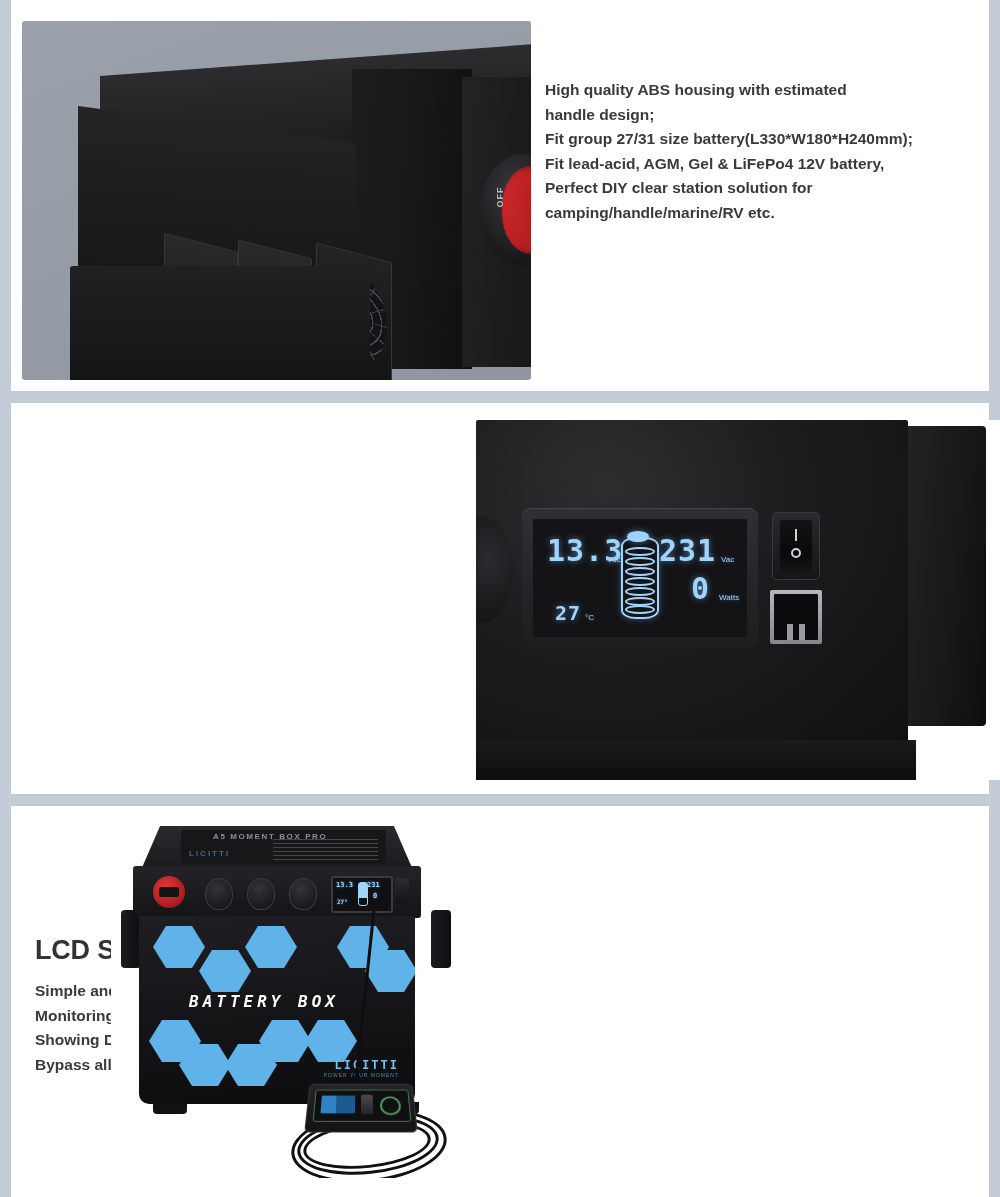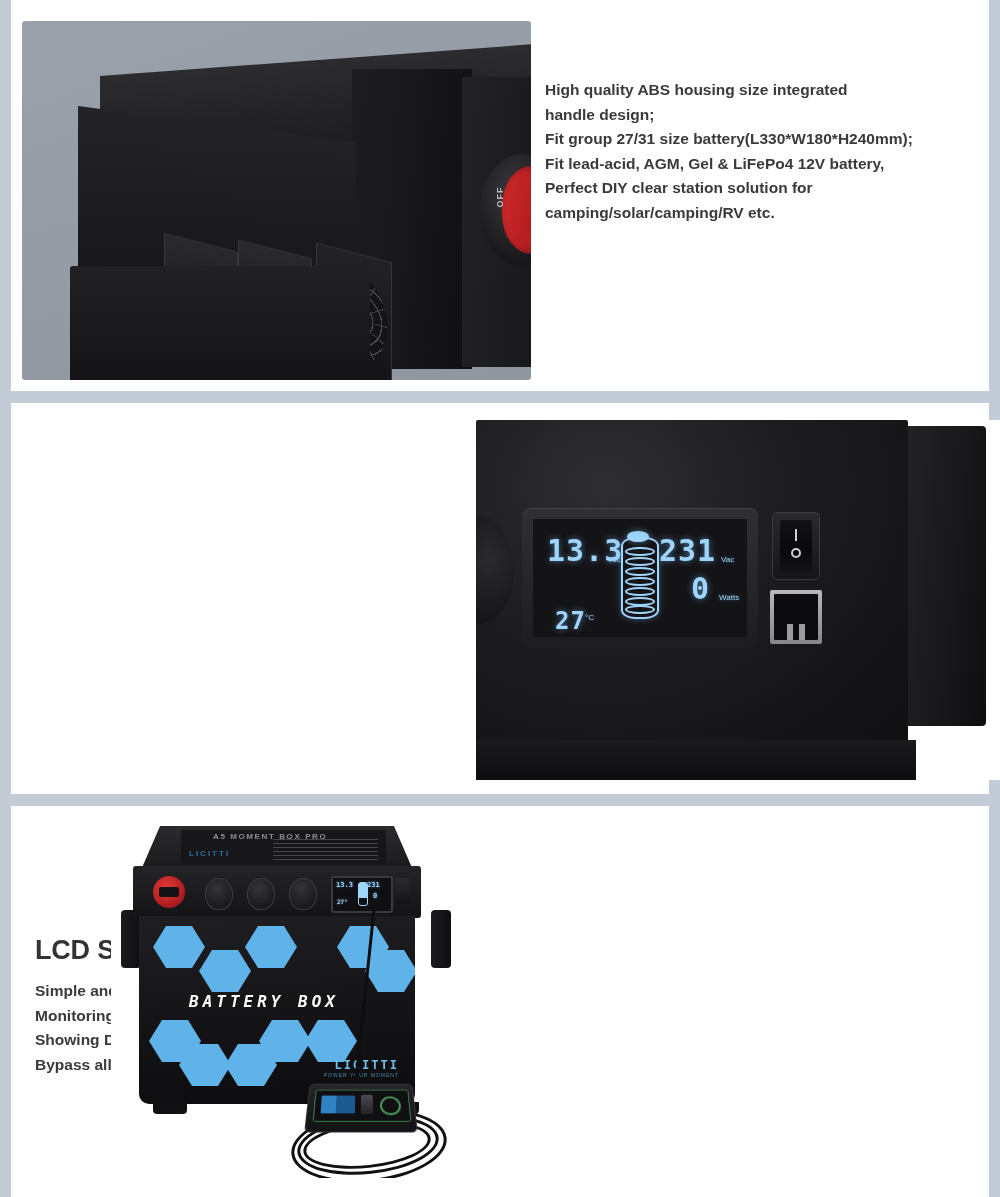--- a/index.html
+++ b/index.html
@@ -242,21 +242,21 @@
     font-family: "Liberation Sans", sans-serif;
     font-size: 8px;
     text-shadow: 0 0 4px rgba(120,195,255,.5);
   }
   .dc-val  { left: 14px;  top: 14px; font-size: 30px; }
   .dc-unit { left: 74px;  top: 36px; }
   .ac-val  { left: 126px; top: 14px; font-size: 30px; }
   .ac-unit { left: 188px; top: 36px; }
   .w-val   { left: 158px; top: 52px; font-size: 30px; }
   .w-unit  { left: 186px; top: 74px; }
-  .t-val   { left: 22px;  top: 88px; font-size: 24px; }
+  .t-val   { left: 22px;  top: 82px; font-size: 20px; }
   .t-unit  { left: 52px;  top: 94px; }
 
   .batt-icon {
     position: absolute; left: 88px; top: 12px;
     width: 34px; height: 86px;
   }
   .batt-cap {
     position: absolute; left: 6px; top: 0;
     width: 22px; height: 11px;
     border-radius: 50%;
@@ -546,26 +546,26 @@
         </div>
       </div>
       <div class="p1-lowerbody"></div>
       <div class="knob-ring">
         <div class="knob-red"></div>
         <div class="knob-off">OFF</div>
       </div>
     </div>
 
     <div class="textblock tb-1">
-      <div class="bodyline">High quality ABS housing size integrated</div>
+      <div class="bodyline">High quality ABS housing with estimated</div>
       <div class="bodyline">handle design;</div>
       <div class="bodyline">Fit group 27/31 size battery(L330*W180*H240mm);</div>
       <div class="bodyline">Fit lead-acid, AGM, Gel &amp; LiFePo4 12V battery,</div>
       <div class="bodyline">Perfect DIY clear station solution for</div>
-      <div class="bodyline">camping/solar/camping/RV etc.</div>
+      <div class="bodyline">camping/handle/marine/RV etc.</div>
     </div>
   </section>
 
   <section class="panel p2">
 
     <div class="textblock tb-2">
       <h2 class="heading">LCD Screen</h2>
       <div class="bodyline">Simple and clear;</div>
       <div class="bodyline">Monitoring estimated battery capacity;</div>
       <div class="bodyline">Showing DC voltage, AC voltage &amp; AC power;</div>

